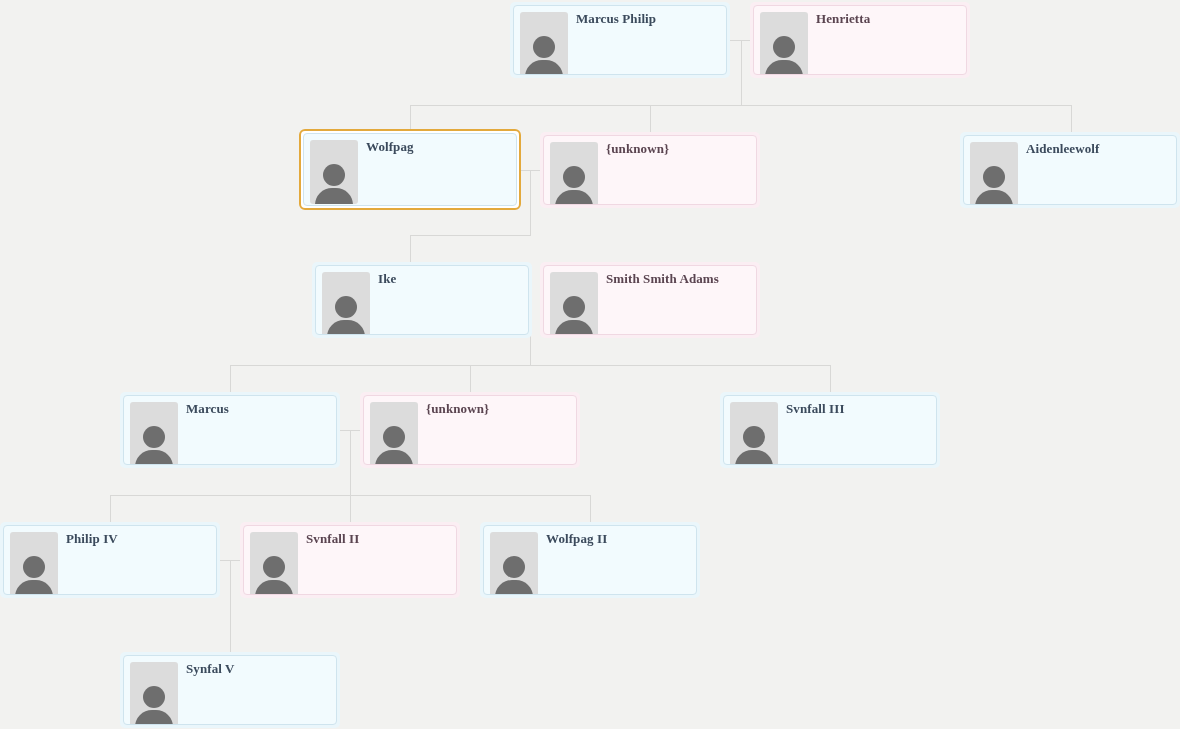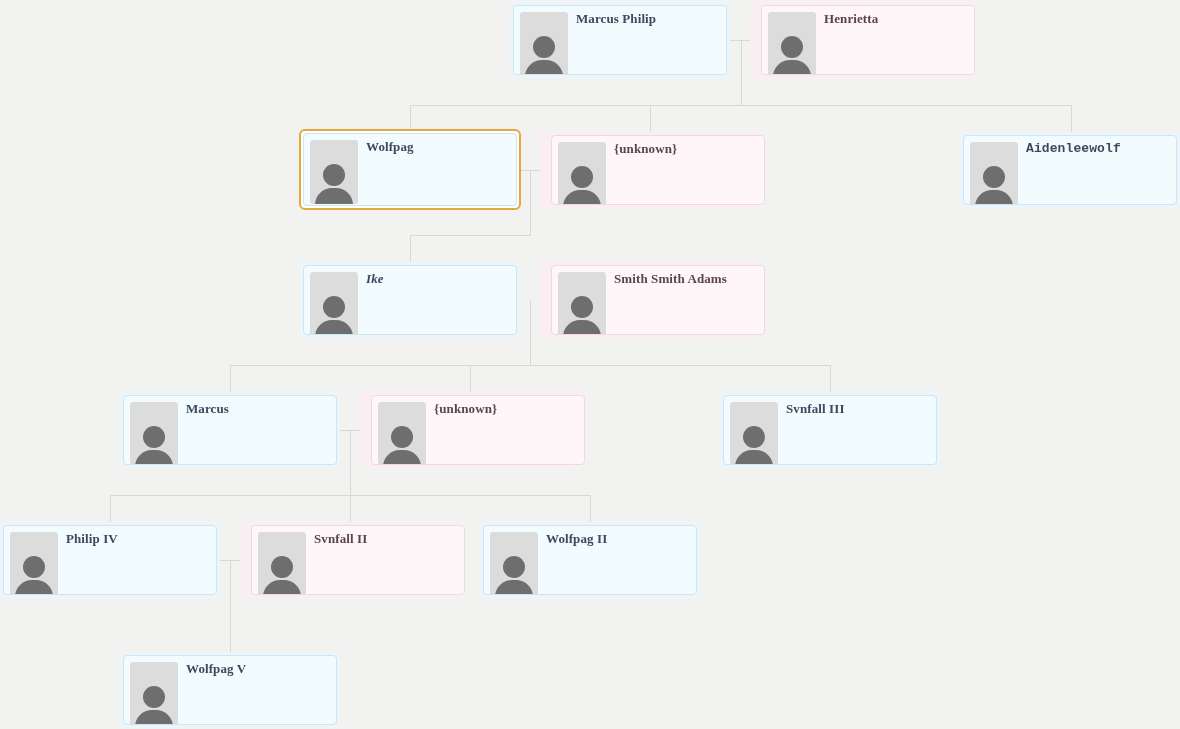--- a/index.html
+++ b/index.html
@@ -56,21 +56,20 @@
     background: #f2fbfe;
     position: relative;
     overflow: hidden;
   }
   .card.female {
     background: #fbeef3;
   }
   .card.female .inner {
     border: 1px solid #f0d8e2;
     background: #fef6f9;
-    margin-left: 8px;
   }
   .card.selected {
     background: #ffffff;
     border: 2px solid #e3a93c;
     border-radius: 6px;
     padding: 2px;
   }
   .card.selected .inner {
     border: 1px solid #cfe4ee;
     background: #f2fbfe;
@@ -181,30 +180,30 @@
       </div>
       <div class="card female" style="left: 540px; top: 132px; width: 220px; height: 76px;">
         <div class="inner">
           <div class="avatar">
             <div class="head"></div>
             <div class="body"></div>
           </div>
           <div class="pname">{unknown}</div>
         </div>
       </div>
-      <div class="card" style="left: 960px; top: 132px; width: 220px; height: 76px; font-family: Liberation Mono, monospace;">
+      <div class="card" style="left: 960px; top: 132px; width: 220px; height: 76px;">
         <div class="inner">
           <div class="avatar">
             <div class="head"></div>
             <div class="body"></div>
           </div>
           <div class="pname">Aidenleewolf</div>
         </div>
       </div>
-      <div class="card" style="left: 300px; top: 262px; width: 220px; height: 76px; font-style: italic;">
+      <div class="card" style="left: 312px; top: 262px; width: 220px; height: 76px;">
         <div class="inner">
           <div class="avatar">
             <div class="head"></div>
             <div class="body"></div>
           </div>
           <div class="pname">Ike</div>
         </div>
       </div>
       <div class="card female" style="left: 540px; top: 262px; width: 220px; height: 76px;">
         <div class="inner">
@@ -268,17 +267,17 @@
           </div>
           <div class="pname">Wolfpag II</div>
         </div>
       </div>
       <div class="card" style="left: 120px; top: 652px; width: 220px; height: 76px;">
         <div class="inner">
           <div class="avatar">
             <div class="head"></div>
             <div class="body"></div>
           </div>
-          <div class="pname">Wolfpag V</div>
+          <div class="pname">Synfal V</div>
         </div>
       </div>
     </div>
 </div>
 
 </body></html>

